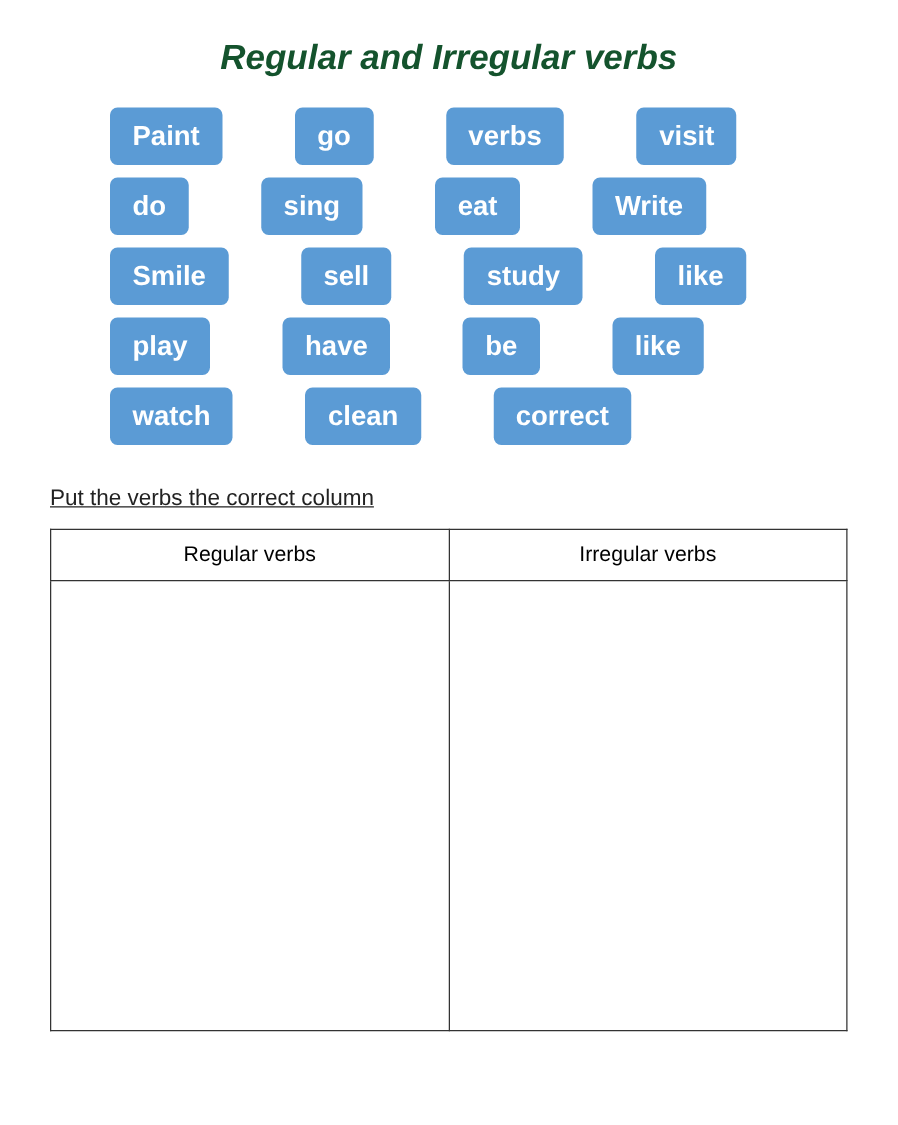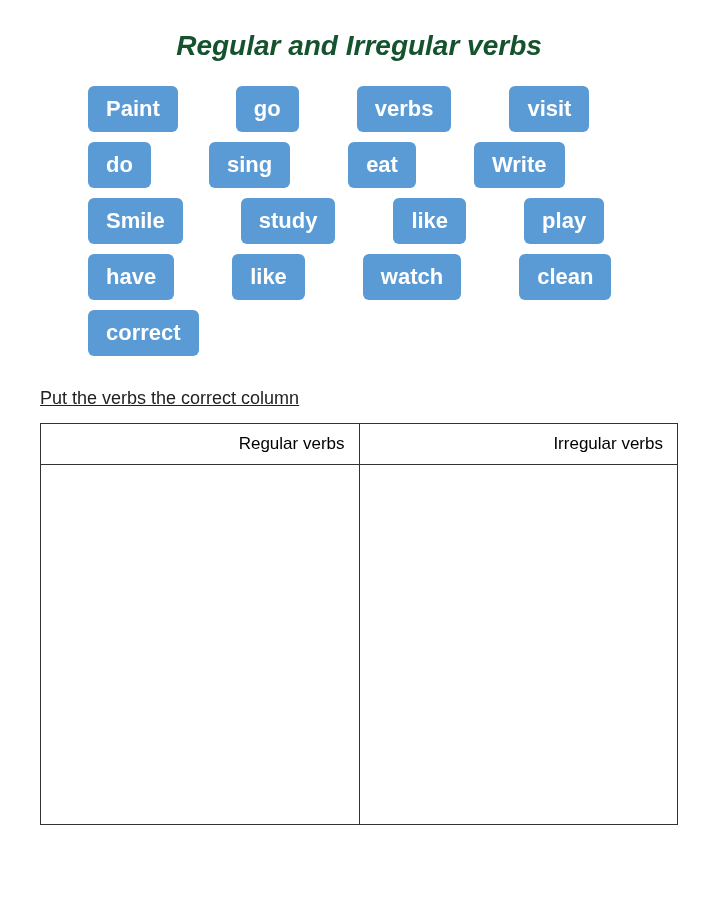--- a/index.html
+++ b/index.html
@@ -55,21 +55,21 @@
       width: 100%;
       border-collapse: collapse;
       border: 1.5px solid #333;
     }
 
     .verbs-table th {
       border: 1.5px solid #333;
       padding: 10px 14px;
       font-size: 17px;
       font-weight: normal;
-      text-align: right;
+      text-align: center;
       background: #ffffff;
     }
 
     .verbs-table td {
       border: 1.5px solid #333;
       padding: 0;
       height: 360px;
       width: 50%;
       vertical-align: top;
     }
@@ -82,24 +82,26 @@
 <div class="verbs-container" id="verbs-container">
 <span class="verb-chip">Paint</span>
     <span class="verb-chip">go</span>
     <span class="verb-chip">verbs</span>
     <span class="verb-chip">visit</span>
     <span class="verb-chip">do</span>
     <span class="verb-chip">sing</span>
     <span class="verb-chip">eat</span>
     <span class="verb-chip">Write</span>
     <span class="verb-chip">Smile</span>
+    <span class="verb-chip">sell</span>
     <span class="verb-chip">study</span>
     <span class="verb-chip">like</span>
     <span class="verb-chip">play</span>
     <span class="verb-chip">have</span>
+    <span class="verb-chip">be</span>
     <span class="verb-chip">like</span>
     <span class="verb-chip">watch</span>
     <span class="verb-chip">clean</span>
     <span class="verb-chip">correct</span>
   </div>
 
 <p class="instruction-text">Put the verbs the correct column</p>
 
 <table class="verbs-table">
   <thead>

